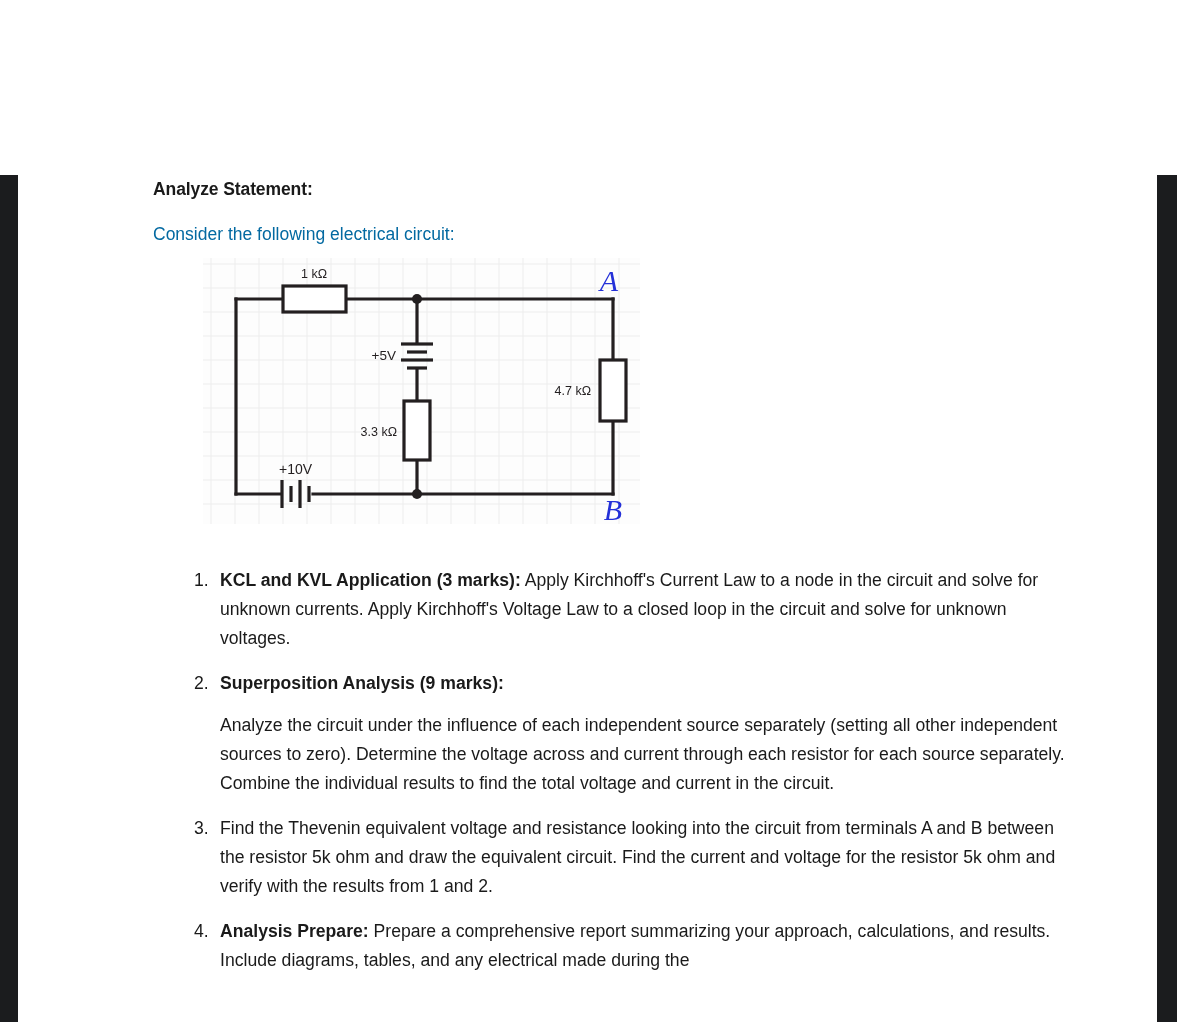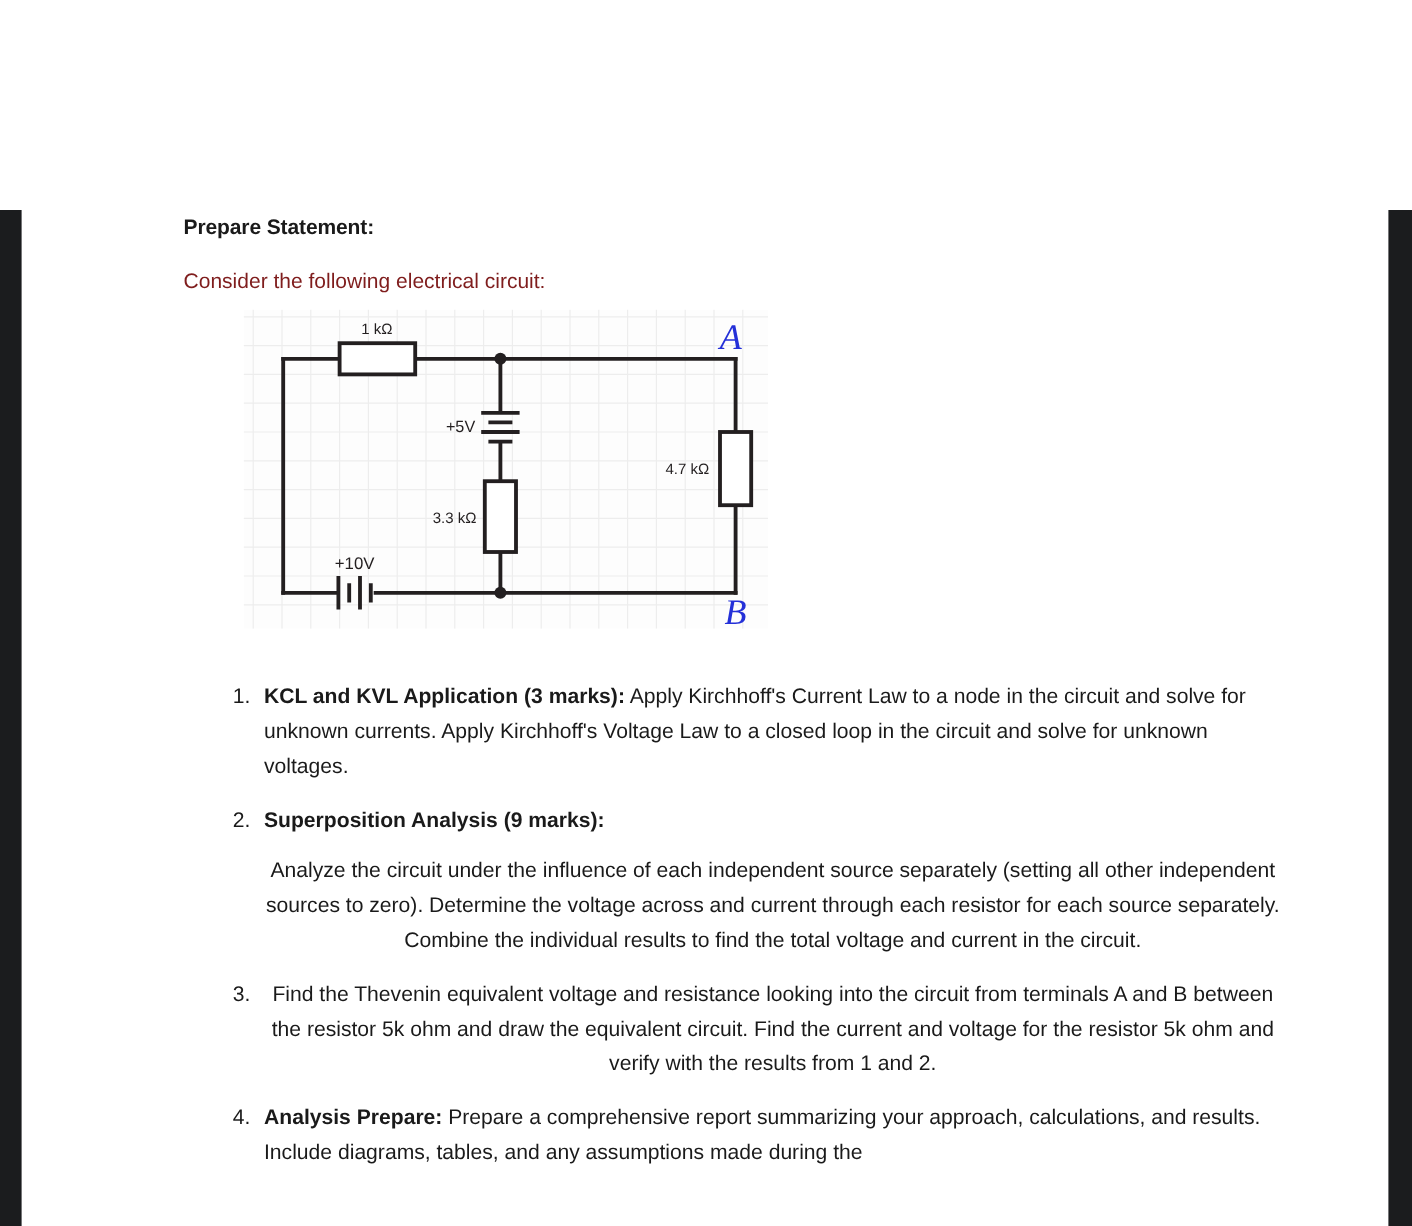--- a/index.html
+++ b/index.html
@@ -56,21 +56,21 @@
   .heading {
     font-weight: bold;
     font-size: 17.5px;
     color: #1a1a1a;
     letter-spacing: -0.1px;
     margin: 0 0 22px 0;
     line-height: 1.3;
   }
   .intro {
     font-size: 17.5px;
-    color: #7f1d1d;
+    color: #0369a1;
     margin: 16px 0 17px 0;
     line-height: 1.3;
   }
 
   
   #figure-wrap {
     position: absolute;
     left: 203px;
     top: 258px;
     width: 437px;
@@ -104,35 +104,34 @@
     top: 0;
     font-size: 17.6px;
     color: #1a1a1a;
   }
   ol.tasks > li .lead {
     font-weight: bold;
   }
   ol.tasks > li .body-para {
     display: block;
     margin-top: 13px;
-    text-align: center;
   }
   #item-4 { margin-bottom: 0; }
 </style>
 </head>
 <body>
 
 <div id="viewer-backdrop"></div>
 <div id="page-sheet"></div>
 <div id="top-blank"></div>
 
 <div id="doc">
 
   <div class="doc-inner">
-    <p class="heading">Prepare Statement:</p>
+    <p class="heading">Analyze Statement:</p>
     <p class="intro">Consider the following electrical circuit:</p>
   </div>
 
   <div id="figure-wrap">
     <svg id="circuit-svg" width="437" height="266" viewBox="0 0 437 266">
 
       <rect x="0" y="0" width="437" height="266" fill="#fdfdfd"></rect>
 
       <g stroke="#ededed" stroke-width="1">
         <line x1="8" y1="0" x2="8" y2="266"></line>
@@ -236,17 +235,17 @@
     <li>
       <span class="lead">Superposition Analysis (9 marks):</span>
       <span class="body-para">Analyze the circuit under the influence of each independent source separately (setting all other independent sources to zero). Determine the voltage across and current through each resistor for each source separately. Combine the individual results to find the total voltage and current in the circuit.</span>
     </li>
 
     <li>
       <span class="body-para">Find the Thevenin equivalent voltage and resistance looking into the circuit from terminals A and B between the resistor 5k ohm and draw the equivalent circuit. Find the current and voltage for the resistor 5k ohm and verify with the results from 1 and 2.</span>
     </li>
 
     <li id="item-4">
-      <span class="lead">Analysis Prepare:</span><span> Prepare a comprehensive report summarizing your approach, calculations, and results. Include diagrams, tables, and any assumptions made during the</span>
+      <span class="lead">Analysis Prepare:</span><span> Prepare a comprehensive report summarizing your approach, calculations, and results. Include diagrams, tables, and any electrical made during the</span>
     </li>
 
   </ol>
 </div>
 
 </body></html>

